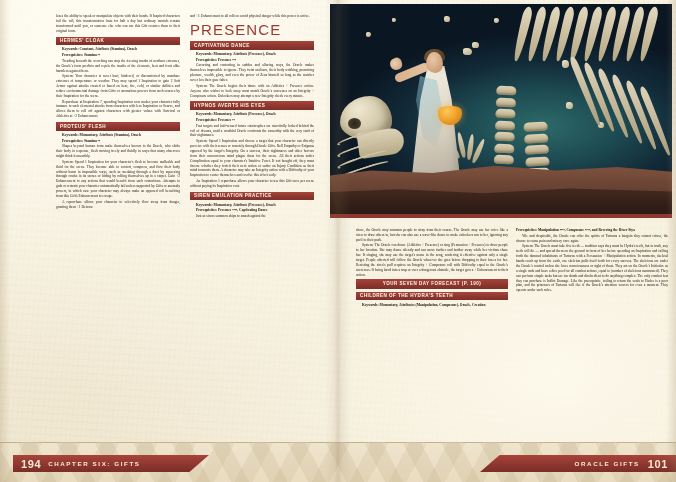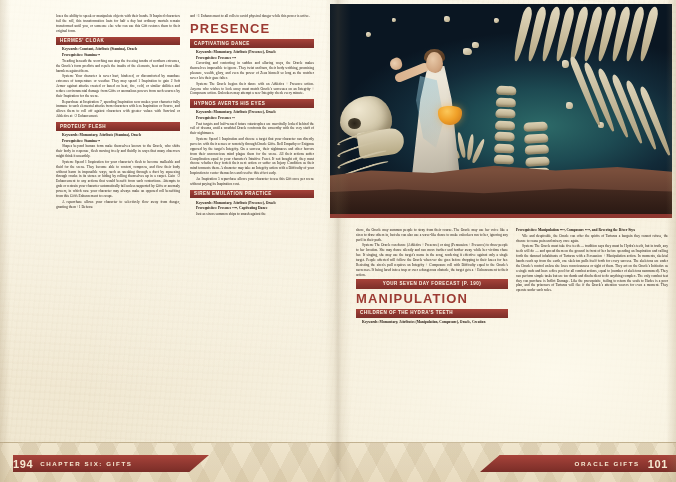--- a/index.html
+++ b/index.html
@@ -64,22 +64,22 @@
     padding: 1.6px 3px 1.8px 4px;
     margin: 3px 0 2.2px 0;
     text-indent: 0 !important;
     text-align: left;
     line-height: 1.15;
   }
   
   .sect-title {
     color: #9c3b33;
     font-family: "Liberation Sans", sans-serif;
-    font-weight: bold;
-    font-size: 13px;
+    font-weight: normal;
+    font-size: 15px;
     letter-spacing: 1.1px;
     margin: 3.5px 0 2px 0;
     text-indent: 0 !important;
     text-align: left;
     line-height: 1.05;
     font-stretch: condensed;
   }
   .kw { font-weight: bold; }
 
   
@@ -242,21 +242,21 @@
   }
   .foot-l, .foot-r {
     position: absolute; bottom: 10px; height: 17px;
     background: linear-gradient(180deg, #a8433a 0%, #8e3730 55%, #7a2d27 100%);
     display: flex; align-items: center;
     font-family: "Liberation Sans", sans-serif;
     font-weight: bold;
     color: #f6e9d2;
   }
   .foot-l {
-    left: 13px; width: 196px; 
+    left: 13px; width: 196px; padding-left: 8px;
     clip-path: polygon(0 0, 100% 0, 90% 100%, 0 100%);
   }
   .foot-r {
     right: 0; width: 196px; padding-right: 8px; justify-content: flex-end;
     clip-path: polygon(10% 0, 100% 0, 100% 100%, 0 100%);
   }
   .pg-num { font-size: 11px; letter-spacing: .6px; }
   .foot-txt { font-size: 6.2px; letter-spacing: 1.6px; }
   .foot-l .pg-num { margin-right: 7px; }
   .foot-r .foot-txt { margin-right: 8px; }
@@ -401,21 +401,20 @@
 
     <div class="ground"></div>
     <div class="ground2"></div>
   </div>
 
   <div class="col" style="left:356px; top:228px; width:152px;">
     <p class="noind">shore, the Oracle may summon people to stray from their course. The Oracle may use her voice like a siren to draw others in, but she can also use a wave-like dance to make onlookers run to her, ignoring any peril in their path.</p>
     <p>System: The Oracle can dance (Athletics + Presence) or sing (Persuasion + Presence) to draw people to her location. She may dance silently and can move further and further away while her victims chase her. If singing, she may use the target's name in the song, rendering it effective against only a single target. People affected will follow the Oracle wherever she goes before dropping to their knees for her. Resisting the siren's pull requires an Integrity + Composure roll with Difficulty equal to the Oracle's successes. If being lured into a trap or over a dangerous obstacle, the target gets a + Enhancement to their action.</p>
 
     <div class="callout-bar">YOUR SEVEN DAY FORECAST (P. 190)</div>
-    <div class="sect-title">MANIPULATION</div>
 
     <div class="gift-bar">CHILDREN OF THE HYDRA'S TEETH</div>
     <p class="kw">Keywords: Momentary, Attributes (Manipulation, Composure), Oracle, Creation</p>
   </div>
 
   <div class="col" style="left:516px; top:228px; width:152px;">
     <p class="noind kw">Prerequisites: Manipulation ••••, Composure ••••, and Revering the River Styx</p>
     <p>Vile and despicable, the Oracle can offer the spirits of Tartarus a bargain they cannot refuse, the chance to cause pain and misery once again.</p>
     <p>System: The Oracle must take five teeth — tradition says they must be Hydra's teeth, but in truth, any teeth will do — and spread them on the ground in front of her before spending an Inspiration and calling forth the damned inhabitants of Tartarus with a Persuasion + Manipulation action. In moments, skeletal hands reach up from the earth, one skeleton pulls itself forth for every success. The skeletons are under the Oracle's control unless she loses consciousness or sight of them. They act on the Oracle's Initiative as a single mob and have a dice pool for all combat actions, equal to (number of skeletons summoned). They can perform simple tasks but are too dumb and disobedient to do anything complex. The only combat feat they can purchase is Inflict Damage. Like the prerequisite, failing to return the souls to Hades is a poor plan, and the prisoners of Tartarus will flee if the Oracle's attention wavers for even a moment. They operate under such rules.</p>
   </div>

